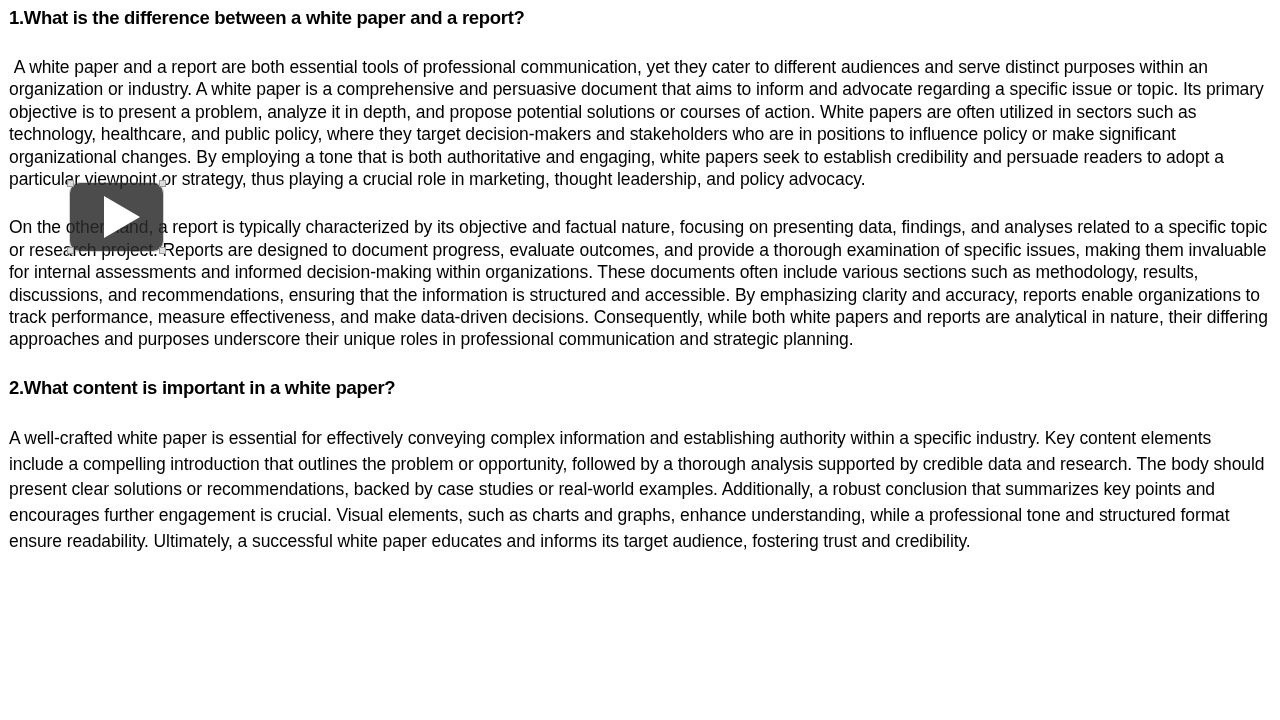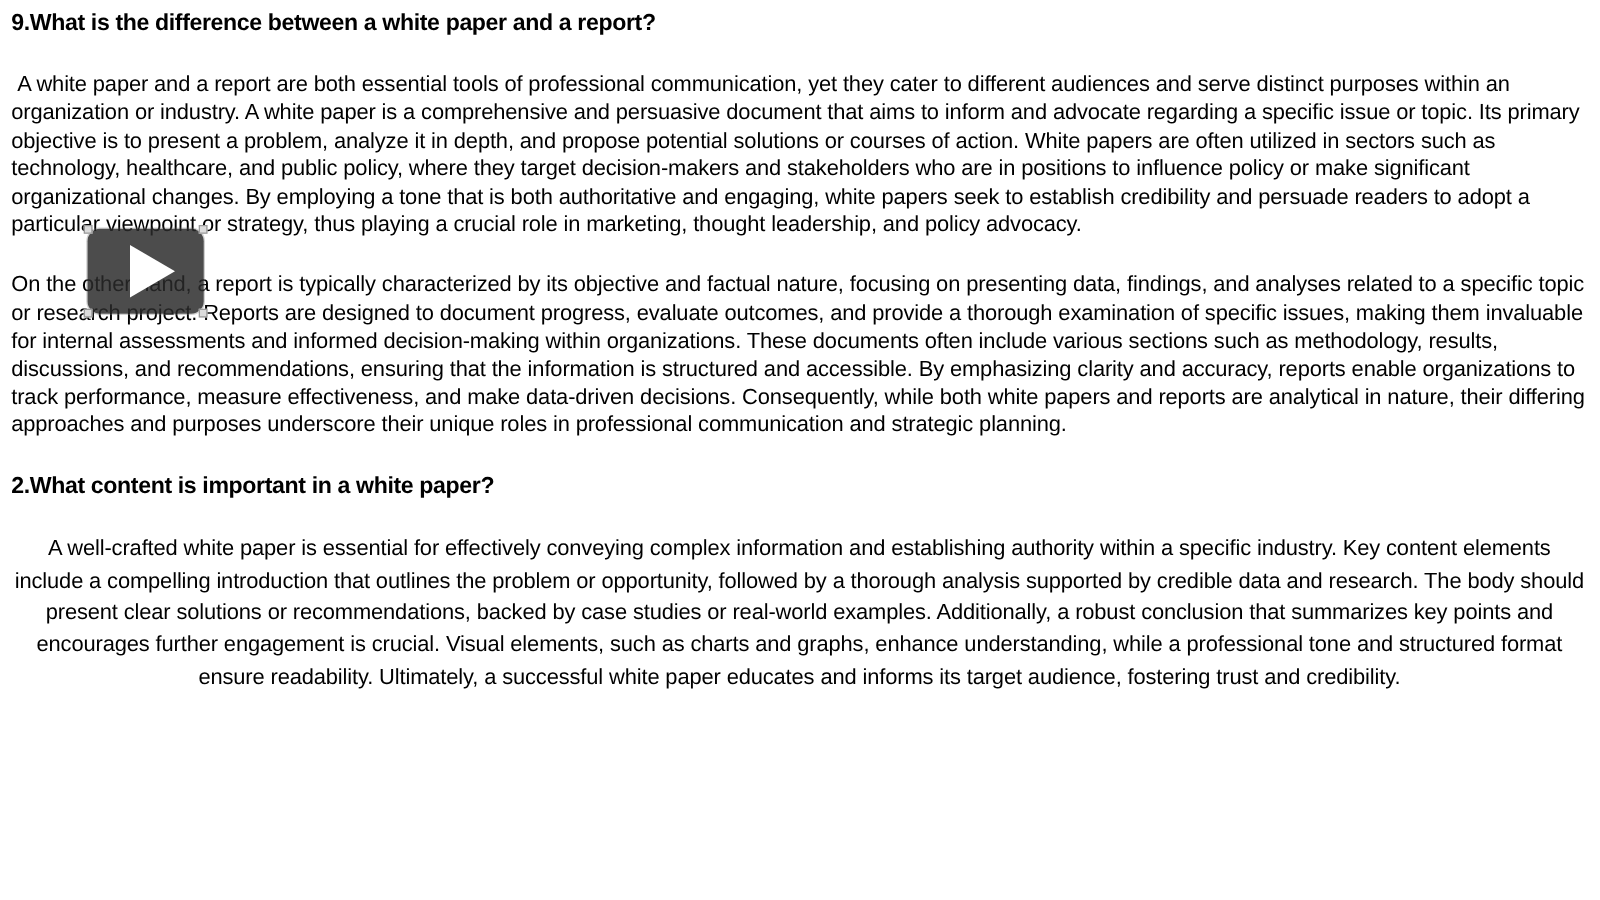--- a/index.html
+++ b/index.html
@@ -36,21 +36,20 @@
     letter-spacing: -0.1px;
     margin: 0 0 22px 0;
     max-width: 1262px;
   }
   p.body-text.gap-after {
     margin-bottom: 26px;
   }
   p.body-text.wide-leading {
     line-height: 25.8px;
     margin: 0;
-    text-align: center;
   }
   
   .video-overlay {
     position: absolute;
     left: 70px;
     top: 183px;
     width: 93px;
     height: 68px;
     background: rgba(42, 42, 42, 0.84);
     border-radius: 10px;
@@ -78,21 +77,21 @@
   .sel-handle.tl { left: -3px; top: -3px; }
   .sel-handle.tr { right: -3px; top: -3px; }
   .sel-handle.bl { left: -3px; bottom: -3px; }
   .sel-handle.br { right: -3px; bottom: -3px; }
 </style>
 </head>
 <body>
 
 <div class="doc">
 
-  <h2 class="q-heading">9.What is the difference between a white paper and a report?</h2>
+  <h2 class="q-heading">1.What is the difference between a white paper and a report?</h2>
 
   <p class="body-text gap-after">&nbsp;A white paper and a report are both essential tools of professional communication, yet they cater to different audiences and serve distinct purposes within an organization or industry. A white paper is a comprehensive and persuasive document that aims to inform and advocate regarding a specific issue or topic. Its primary objective is to present a problem, analyze it in depth, and propose potential solutions or courses of action. White papers are often utilized in sectors such as technology, healthcare, and public policy, where they target decision-makers and stakeholders who are in positions to influence policy or make significant organizational changes. By employing a tone that is both authoritative and engaging, white papers seek to establish credibility and persuade readers to adopt a particular viewpoint or strategy, thus playing a crucial role in marketing, thought leadership, and policy advocacy.</p>
 
   <p class="body-text gap-after">On the other hand, a report is typically characterized by its objective and factual nature, focusing on presenting data, findings, and analyses related to a specific topic or research project. Reports are designed to document progress, evaluate outcomes, and provide a thorough examination of specific issues, making them invaluable for internal assessments and informed decision-making within organizations. These documents often include various sections such as methodology, results, discussions, and recommendations, ensuring that the information is structured and accessible. By emphasizing clarity and accuracy, reports enable organizations to track performance, measure effectiveness, and make data-driven decisions. Consequently, while both white papers and reports are analytical in nature, their differing approaches and purposes underscore their unique roles in professional communication and strategic planning.</p>
 
   <h2 class="q-heading second">2.What content is important in a white paper?</h2>
 
   <p class="body-text wide-leading">A well-crafted white paper is essential for effectively conveying complex information and establishing authority within a specific industry. Key content elements include a compelling introduction that outlines the problem or opportunity, followed by a thorough analysis supported by credible data and research. The body should present clear solutions or recommendations, backed by case studies or real-world examples. Additionally, a robust conclusion that summarizes key points and encourages further engagement is crucial. Visual elements, such as charts and graphs, enhance understanding, while a professional tone and structured format ensure readability. Ultimately, a successful white paper educates and informs its target audience, fostering trust and credibility.</p>
 
   <div class="video-overlay">

